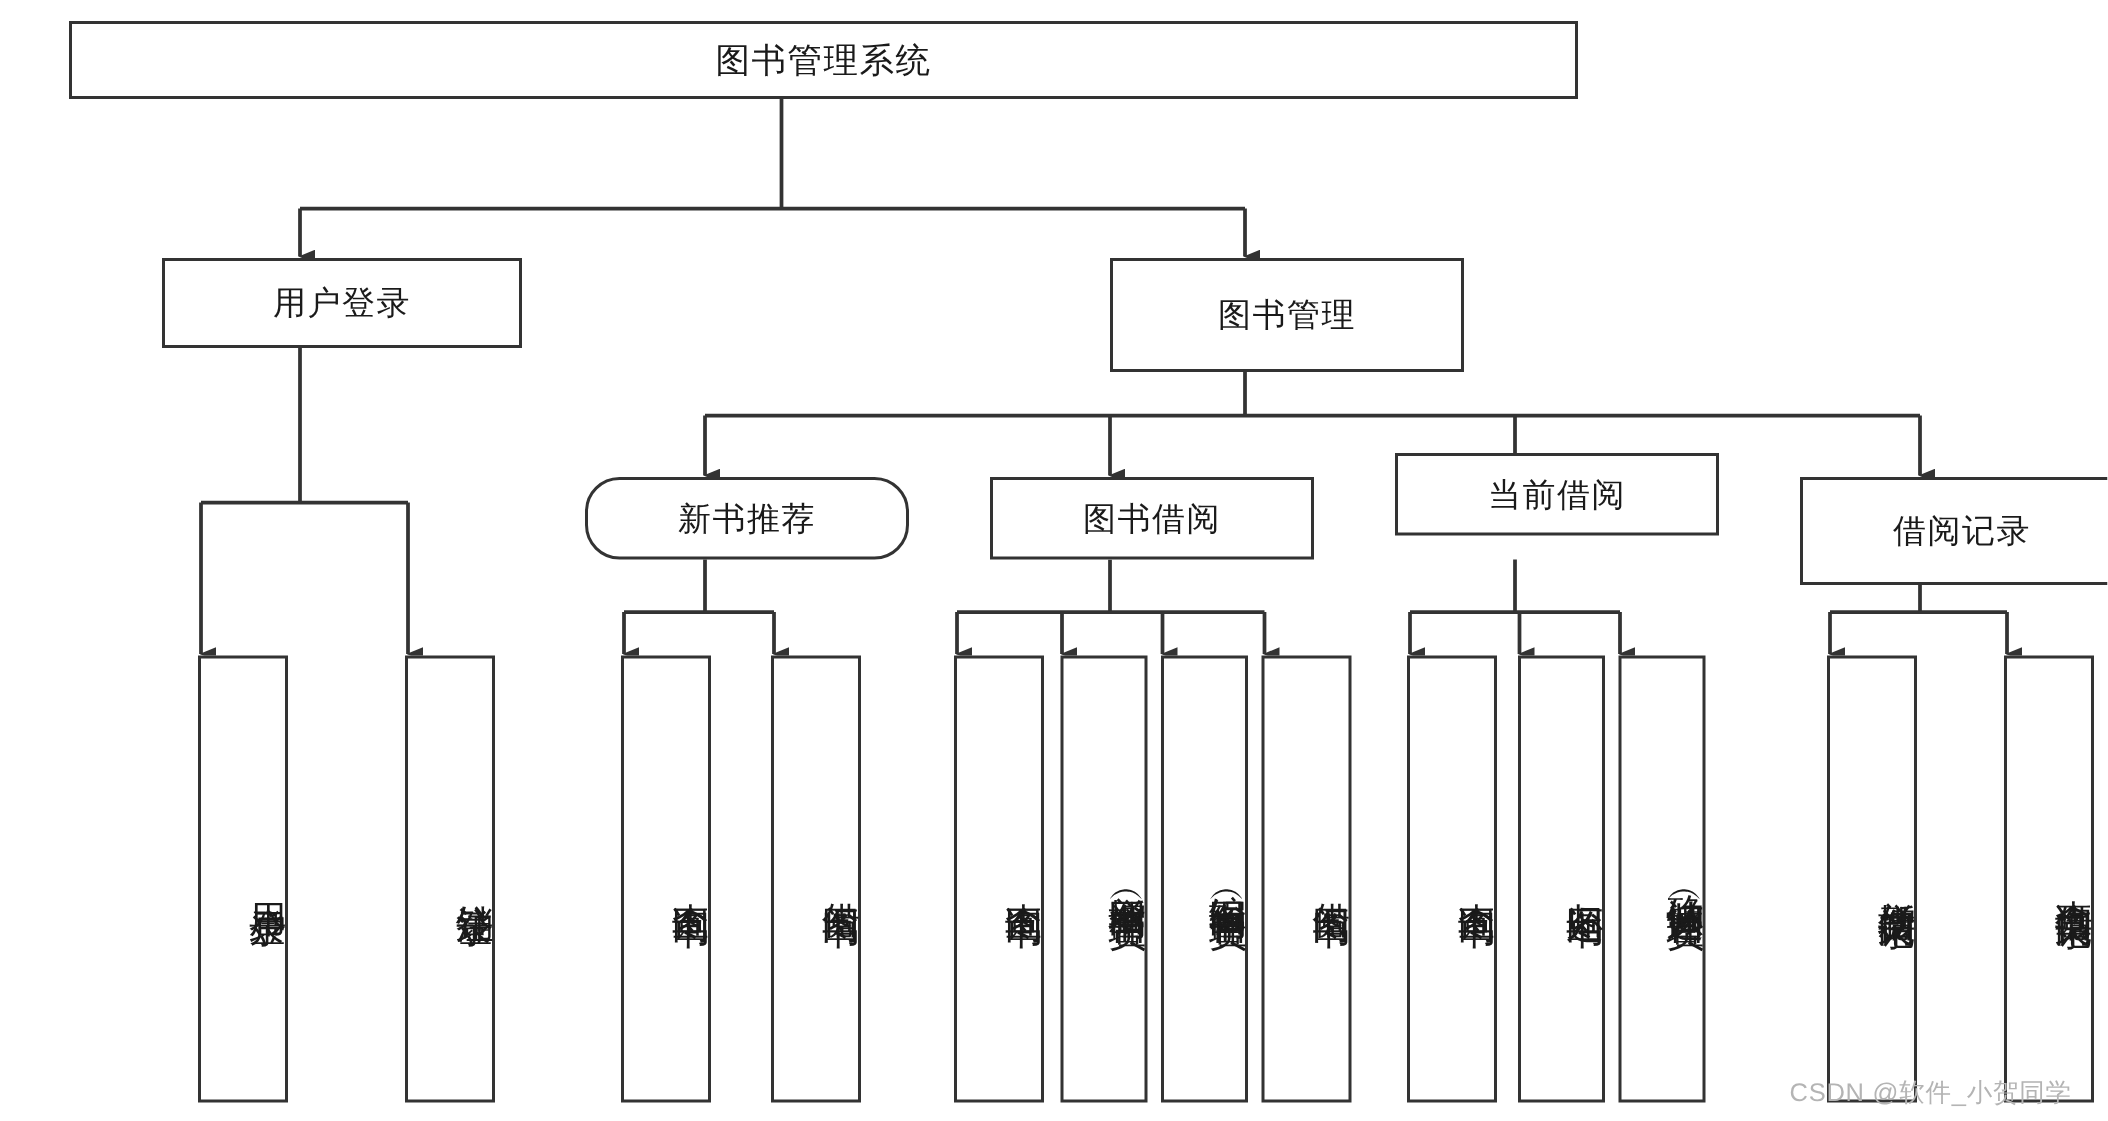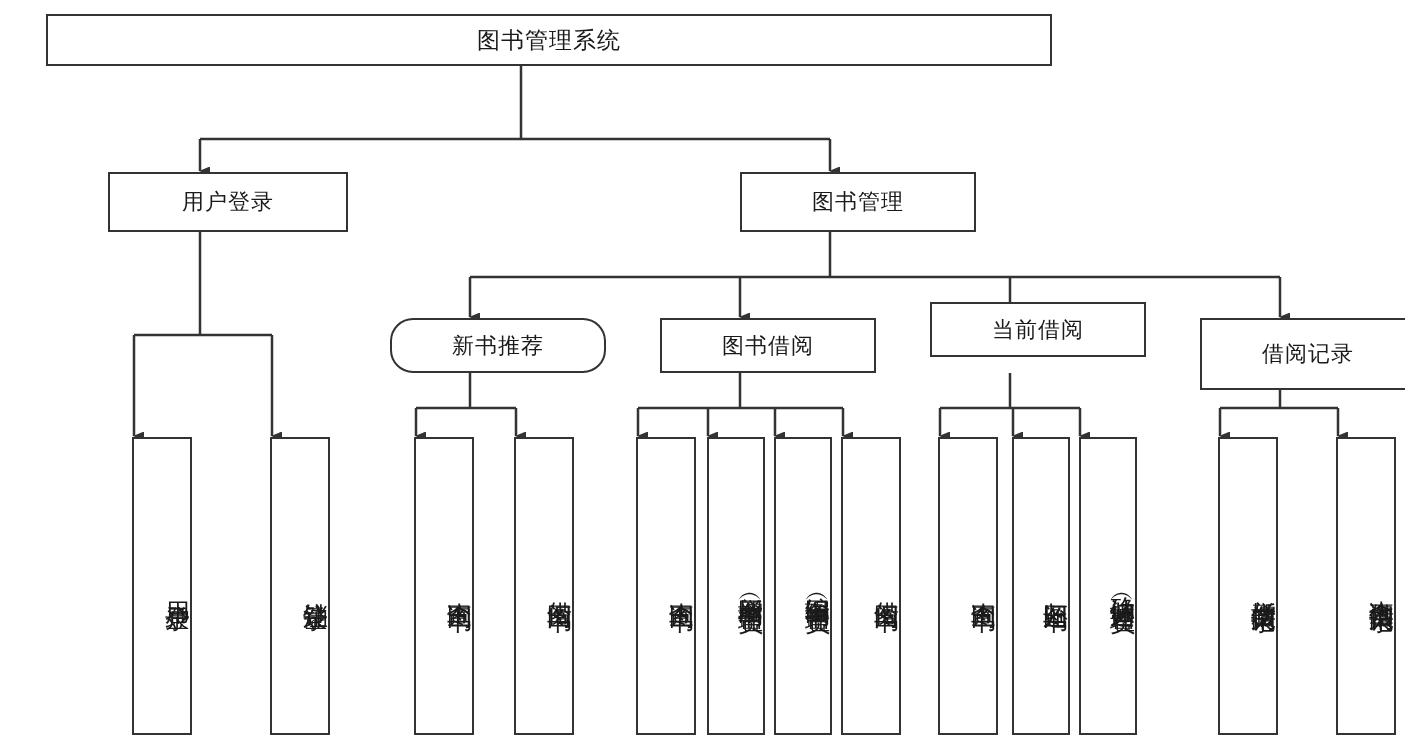--- a/index.html
+++ b/index.html
@@ -113,21 +113,21 @@
       </g>
   </svg>
 
   <div id="node-layer">
       <div class="node horiz root" style="left: 18px; top: 14px; width: 1006px; height: 52px;">
         <span class="lbl">图书管理系统</span>
       </div>
       <div class="node horiz" style="left: 80px; top: 172px; width: 240px; height: 60px;">
         <span class="lbl">用户登录</span>
       </div>
-      <div class="node horiz" style="left: 712px; top: 172px; width: 236px; height: 60px;">
+      <div class="node horiz" style="left: 712px; top: 172px; width: 236px; height: 76px;">
         <span class="lbl">图书管理</span>
       </div>
       <div class="node horiz" style="left: 362px; top: 318px; width: 216px; height: 55px; border-radius: 23px;">
         <span class="lbl">新书推荐</span>
       </div>
       <div class="node horiz" style="left: 632px; top: 318px; width: 216px; height: 55px;">
         <span class="lbl">图书借阅</span>
       </div>
       <div class="node horiz" style="left: 902px; top: 302px; width: 216px; height: 55px;">
         <span class="lbl">当前借阅</span>
@@ -169,13 +169,14 @@
         <span class="lbl">确认归还（管理员）</span>
       </div>
       <div class="node vert" style="left: 1190px; top: 437px; width: 60px; height: 298px;">
         <span class="lbl">新增借阅记录</span>
       </div>
       <div class="node vert" style="left: 1308px; top: 437px; width: 60px; height: 298px;">
         <span class="lbl">查询借阅记录</span>
       </div>
     </div>
 
+  <div class="watermark" style="left: 1193px; top: 717px; color: rgb(180, 180, 180);">CSDN @软件_小贺同学</div>
 </div>
 
 </body></html>

